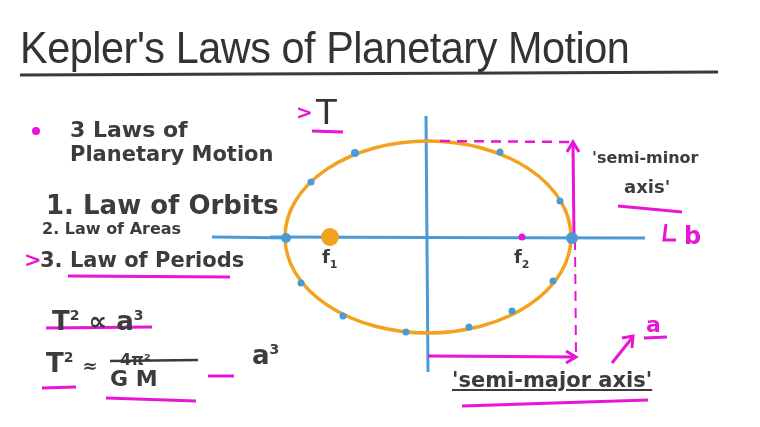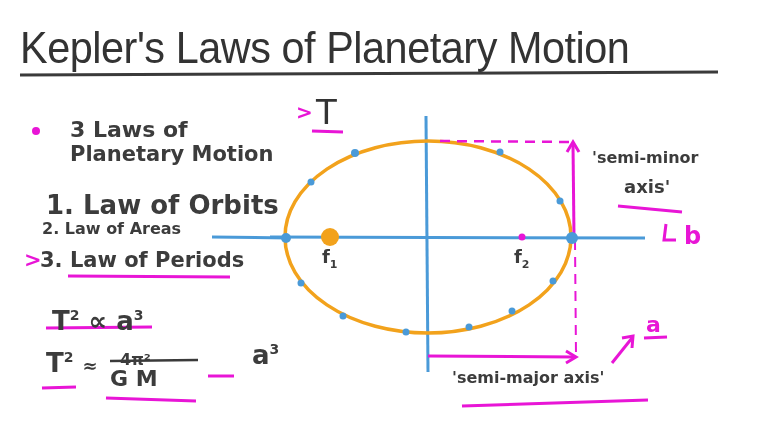--- a/index.html
+++ b/index.html
@@ -102,14 +102,14 @@
   <span>a</span><sup style="font-size:14px">3</sup>
 </div>
 
 <div class="abs hand magenta" style="left:296px;top:100px;font-size:20px;">&gt;</div>
 <div class="abs" style="left:316px;top:92px;font-size:34px;color:#333;">T</div>
 <div class="abs hand" style="left:322px;top:246px;font-size:18px;"><span>f</span><sub style="font-size:11px">1</sub></div>
 <div class="abs hand" style="left:514px;top:246px;font-size:18px;"><span>f</span><sub style="font-size:11px">2</sub></div>
 <div class="abs hand" style="left:592px;top:148px;font-size:16px;">'semi-minor</div>
 <div class="abs hand" style="left:624px;top:176px;font-size:18px;">axis'</div>
 <div class="abs hand magenta" style="left:684px;top:222px;font-size:24px;">b</div>
-<div class="abs hand" style="left:452px;top:368px;font-size:16px;">'semi-major axis'</div>
+<div class="abs hand" style="left:452px;top:368px;font-size:21px;text-decoration:underline;">'semi-major axis'</div>
 <div class="abs hand magenta" style="left:646px;top:312px;font-size:22px;">a</div>
 
 </body></html>

